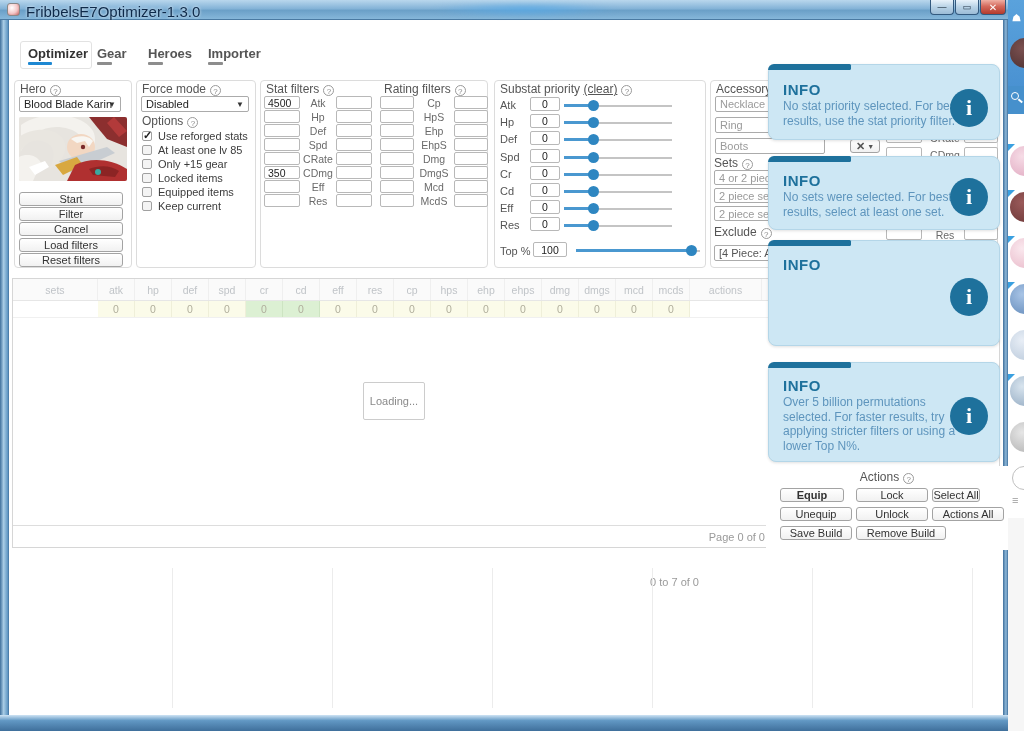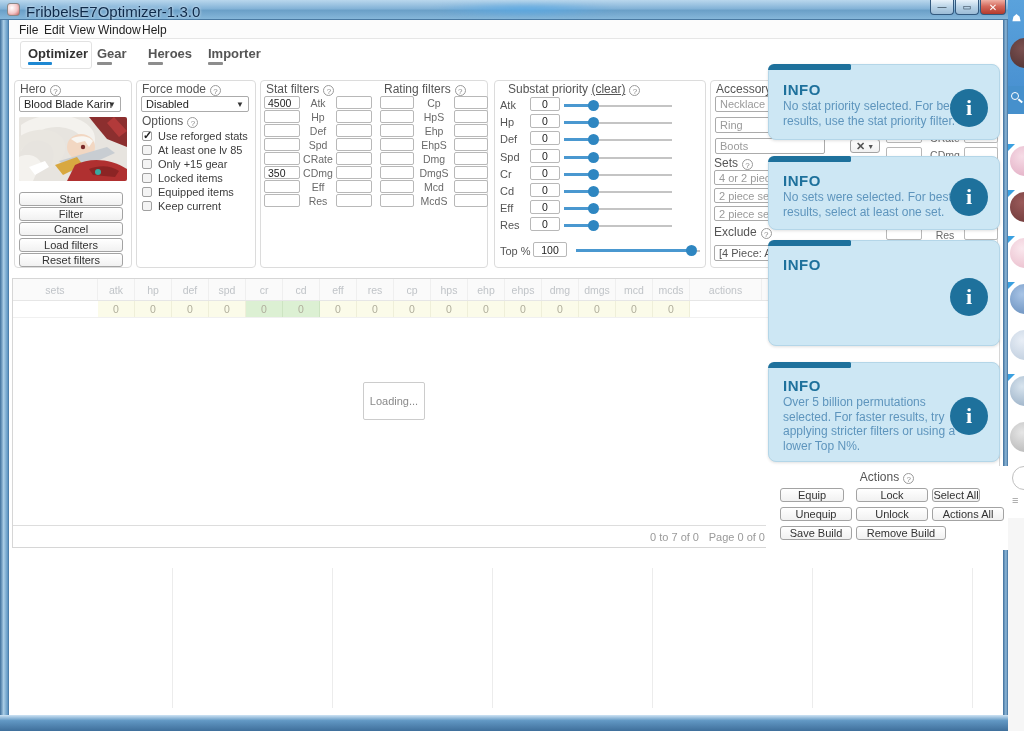--- a/index.html
+++ b/index.html
@@ -138,27 +138,20 @@
   <div class="winbtn" style="left:955px;width:24px;">
       <span>▭</span>
     </div>
   <div class="winbtn close" style="left:980px;width:26px;">
       <span>✕</span>
     </div>
   <div class="border-left"></div>
   <div class="border-right"></div>
   <div class="border-bottom"></div>
 
-  <div class="menubar">
-    <span class="menu-item" style="left:10px;">File</span>
-    <span class="menu-item" style="left:35px;">Edit</span>
-    <span class="menu-item" style="left:60px;">View</span>
-    <span class="menu-item" style="left:89px;">Window</span>
-    <span class="menu-item" style="left:133px;">Help</span>
-  </div>
 
   <div class="tab-box"></div>
   <span class="tab" style="left:28px;color:#333;">Optimizer</span>
   <div class="tab-underline" style="left:28px;top:62px;width:24px;background:#1e88d2;"></div>
   <span class="tab" style="left:97px;">Gear</span>
   <div class="tab-underline" style="left:97px;top:62px;width:15px;background:#8d8d8d;"></div>
   <span class="tab" style="left:148px;">Heroes</span>
   <div class="tab-underline" style="left:148px;top:62px;width:15px;background:#8d8d8d;"></div>
   <span class="tab" style="left:208px;">Importer</span>
   <div class="tab-underline" style="left:208px;top:62px;width:15px;background:#8d8d8d;"></div>
@@ -306,21 +299,21 @@
     <span class="fl">Mcd</span>
     <div class="inp i2"></div>
   </div>
   <div class="frow rrow" style="left:380px;top:194px;width:108px;">
     <div class="inp i1"></div>
     <span class="fl">McdS</span>
     <div class="inp i2"></div>
   </div>
 
   <div class="panel" style="left:494px;top:80px;width:212px;height:188px;"></div>
-  <span class="lbl" style="left:500px;top:82px;margin-left:8px;"><span>Substat priority</span>&nbsp;<span class="clear-link">(clear)</span><span class="help">?</span></span>
+  <span class="lbl" style="left:500px;top:82px;"><span>Substat priority</span>&nbsp;<span class="clear-link">(clear)</span><span class="help">?</span></span>
 
   <div class="subrow" style="top:97px;">
     <span class="sublbl">Atk</span>
     <div class="inp subinp">0</div>
     <div class="slider">
         <div class="track"></div>
         <div class="fill" style="width:27%;"></div>
         <div class="thumb" style="left:27%;"></div>
       </div>
   </div>
@@ -478,21 +471,21 @@
       <div class="pc num w-num">0</div>
       <div class="pc num w-num">0</div>
       <div class="pc num w-num">0</div>
       <div class="pc num w-num">0</div>
       <div class="pc num w-num">0</div>
       <div class="pc w-act"></div>
       <div class="pc w-fill"></div>
     </div>
     <div class="loadbox">Loading...</div>
     <div class="pager">
-      <span style="right:300px;">0 to 7 of 0</span>
+      <span style="right:300px;margin-top:45px;">0 to 7 of 0</span>
       <span style="right:234px;">Page 0 of 0</span>
     </div>
   </div>
 
   <div class="vline" style="left:172px;"></div>
   <div class="vline" style="left:332px;"></div>
   <div class="vline" style="left:492px;"></div>
   <div class="vline" style="left:652px;"></div>
   <div class="vline" style="left:812px;"></div>
   <div class="vline" style="left:972px;"></div>
@@ -516,21 +509,21 @@
   </div>
   <div class="toast" style="top:362px;height:100px;">
     <div class="bar"></div>
     <span class="t-title" style="top:14px;">INFO</span>
     <div class="t-msg" style="top:32px;">Over 5 billion permutations selected. For faster results, try applying stricter filters or using a lower Top N%.</div>
     <div class="t-icon" style="top:34px;">i</div>
   </div>
 
   <div class="actions-panel">
     <div class="ap-title"><span>Actions</span><span class="help">?</span></div>
-    <div class="btn" style="left:14px;top:22px;width:64px;height:14px;">Equip</div>
+    <div class="btn" style="left:14px;top:22px;width:64px;height:14px;font-weight:bold;">Equip</div>
     <div class="btn" style="left:90px;top:22px;width:72px;height:14px;">Lock</div>
     <div class="btn" style="left:166px;top:22px;width:48px;height:14px;">Select All</div>
     <div class="btn" style="left:14px;top:41px;width:72px;height:14px;">Unequip</div>
     <div class="btn" style="left:90px;top:41px;width:72px;height:14px;">Unlock</div>
     <div class="btn" style="left:166px;top:41px;width:72px;height:14px;">Actions All</div>
     <div class="btn" style="left:14px;top:60px;width:72px;height:14px;">Save Build</div>
     <div class="btn" style="left:90px;top:60px;width:90px;height:14px;">Remove Build</div>
   </div>
 
   <div class="strip">

